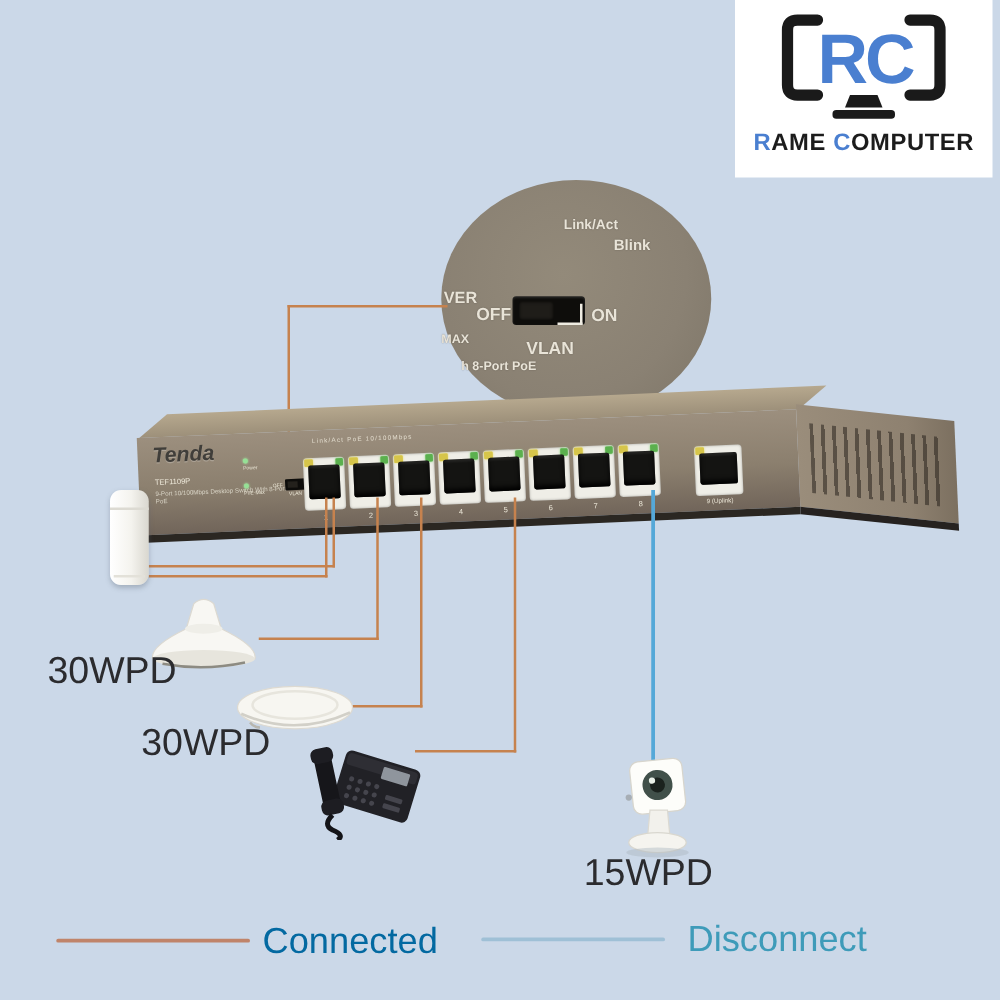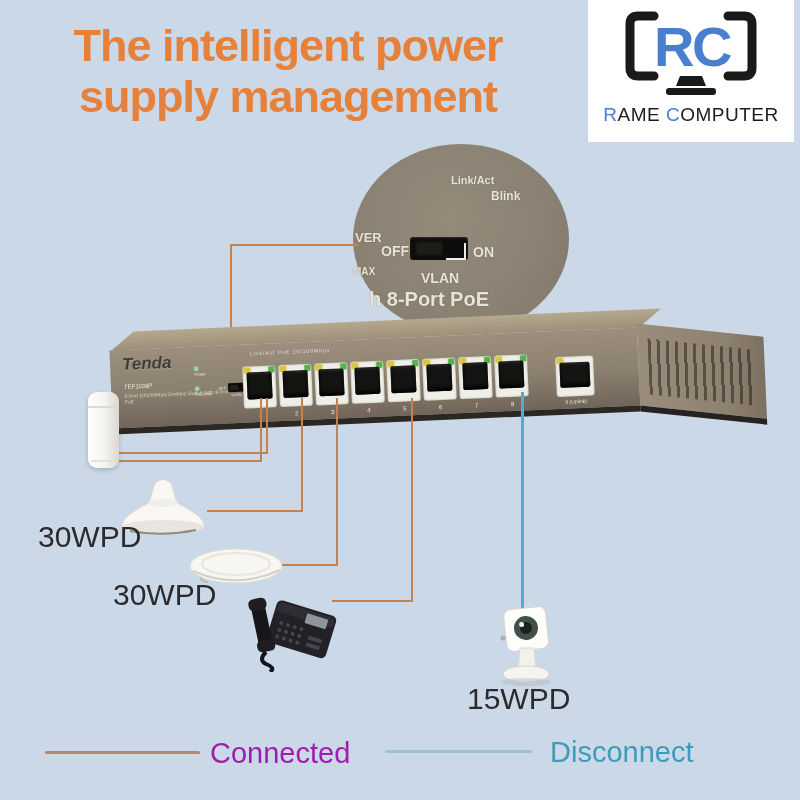--- a/index.html
+++ b/index.html
@@ -7,35 +7,35 @@
           font-family:"Liberation Sans",sans-serif;}
 
   
   .title{position:absolute;left:28px;top:20px;width:520px;text-align:center;
          color:#e6813c;font-size:45px;font-weight:bold;line-height:1.14;letter-spacing:-1px;}
 
   
   .logo-card{position:absolute;left:588px;top:0;width:206px;height:142px;background:#ffffff;}
   .logo-monitor{position:absolute;left:36px;top:10px;}
   .logo-word{position:absolute;left:0;top:104px;width:206px;text-align:center;
-             font-size:19px;font-weight:normal;letter-spacing:.5px;color:#1c1c1c;white-space:nowrap;}
+             font-size:19px;font-weight:bold;letter-spacing:.5px;color:#1c1c1c;white-space:nowrap;}
   .logo-word .blue{color:#4a7fd0;}
 
   
   .callout{position:absolute;left:353px;top:144px;width:216px;height:190px;border-radius:50%;
            background:radial-gradient(circle at 45% 40%, #938a7a 0%, #8a8173 60%, #7d7567 100%);}
   .callout span{position:absolute;color:#e9e4d8;text-shadow:0 0 1px rgba(60,55,45,.6);font-weight:bold;}
   .co-linkact{left:98px;top:30px;font-size:11px;}
   .co-blink{left:138px;top:45px;font-size:12px;}
   .co-ver{left:2px;top:86px;font-size:13px;}
   .co-off{left:28px;top:99px;font-size:14px;}
   .co-on{left:120px;top:100px;font-size:14px;}
   .co-max{left:0px;top:122px;font-size:10px;}
   .co-vlan{left:68px;top:126px;font-size:14px;}
-  .co-poe{left:16px;top:144px;font-size:20px;}
+  .co-poe{left:16px;top:144px;font-size:10px;}
   .co-slide{position:absolute;left:57px;top:93px;width:58px;height:23px;background:#0e0d0b;
             border-radius:3px;box-shadow:inset 0 1px 2px rgba(255,255,255,.15);}
   .co-knob{position:absolute;left:5px;top:4px;width:28px;height:15px;background:#1f1d19;
            border-radius:2px;box-shadow:inset 0 0 3px #000;}
   .co-slide-hl{position:absolute;left:36px;top:6px;width:18px;height:15px;
                border-right:2px solid #efece2;border-bottom:2px solid #efece2;}
 
   
   .sw-group{position:absolute;left:112px;top:330px;width:680px;height:150px;}
   .sw-rot{position:absolute;left:0;top:0;width:100%;height:100%;
@@ -97,24 +97,20 @@
 
   
   .legend-text{position:absolute;font-size:29px;white-space:nowrap;}
   .leg-line{position:absolute;height:3px;border-radius:2px;}
 </style>
 </head>
 <body>
 
 <div id="canvas">
 
-  <div class="title">
-    <div>The intelligent power</div>
-    <div>supply management</div>
-  </div>
 
   <div class="logo-card">
     <svg class="logo-monitor" width="134" height="92" viewBox="0 0 134 92">
       <path d="M30 6 H14 Q6 6 6 14 V58 Q6 66 14 66 H30" fill="none" stroke="#1a1a1a" stroke-width="9" stroke-linecap="round"></path>
       <path d="M104 6 H120 Q128 6 128 14 V58 Q128 66 120 66 H104" fill="none" stroke="#1a1a1a" stroke-width="9" stroke-linecap="round"></path>
       <text x="30" y="56" font-family="Liberation Sans, sans-serif" font-size="56" font-weight="bold" fill="#4a7fd0">R</text>
       <text x="68" y="56" font-family="Liberation Sans, sans-serif" font-size="56" font-weight="bold" fill="#4a7fd0">C</text>
       <path d="M56 66 L78 66 L82 76 L52 76 Z" fill="#1a1a1a"></path>
       <rect x="42" y="78" width="50" height="7" rx="3" fill="#1a1a1a"></rect>
     </svg>
@@ -293,17 +289,17 @@
     <path d="M24 44 L38 44 L40 66 L22 66 Z" fill="#f2f1ec" stroke="#dbd9d1" stroke-width="1"></path>
     <ellipse cx="30" cy="70" rx="23" ry="8" fill="#f5f4ef" stroke="#d9d7cf" stroke-width="1"></ellipse>
     <ellipse cx="30" cy="78" rx="25" ry="4" fill="#aeb8c2" opacity="0.45"></ellipse>
   </svg>
 
   <div class="lbl" style="left:38px;top:520px;">30WPD</div>
   <div class="lbl" style="left:113px;top:578px;">30WPD</div>
   <div class="lbl" style="left:467px;top:682px;">15WPD</div>
 
   <div class="leg-line" style="left:45px;top:751px;width:155px;background:#c0846a;"></div>
-  <div class="legend-text" style="left:210px;top:737px;color:#a21caf;">Connected</div>
+  <div class="legend-text" style="left:210px;top:737px;color:#0369a1;">Connected</div>
   <div class="leg-line" style="left:385px;top:750px;width:147px;background:#9fc0d6;"></div>
   <div class="legend-text" style="left:550px;top:736px;color:#3e9bb9;">Disconnect</div>
 
 </div>
 
 </body></html>

